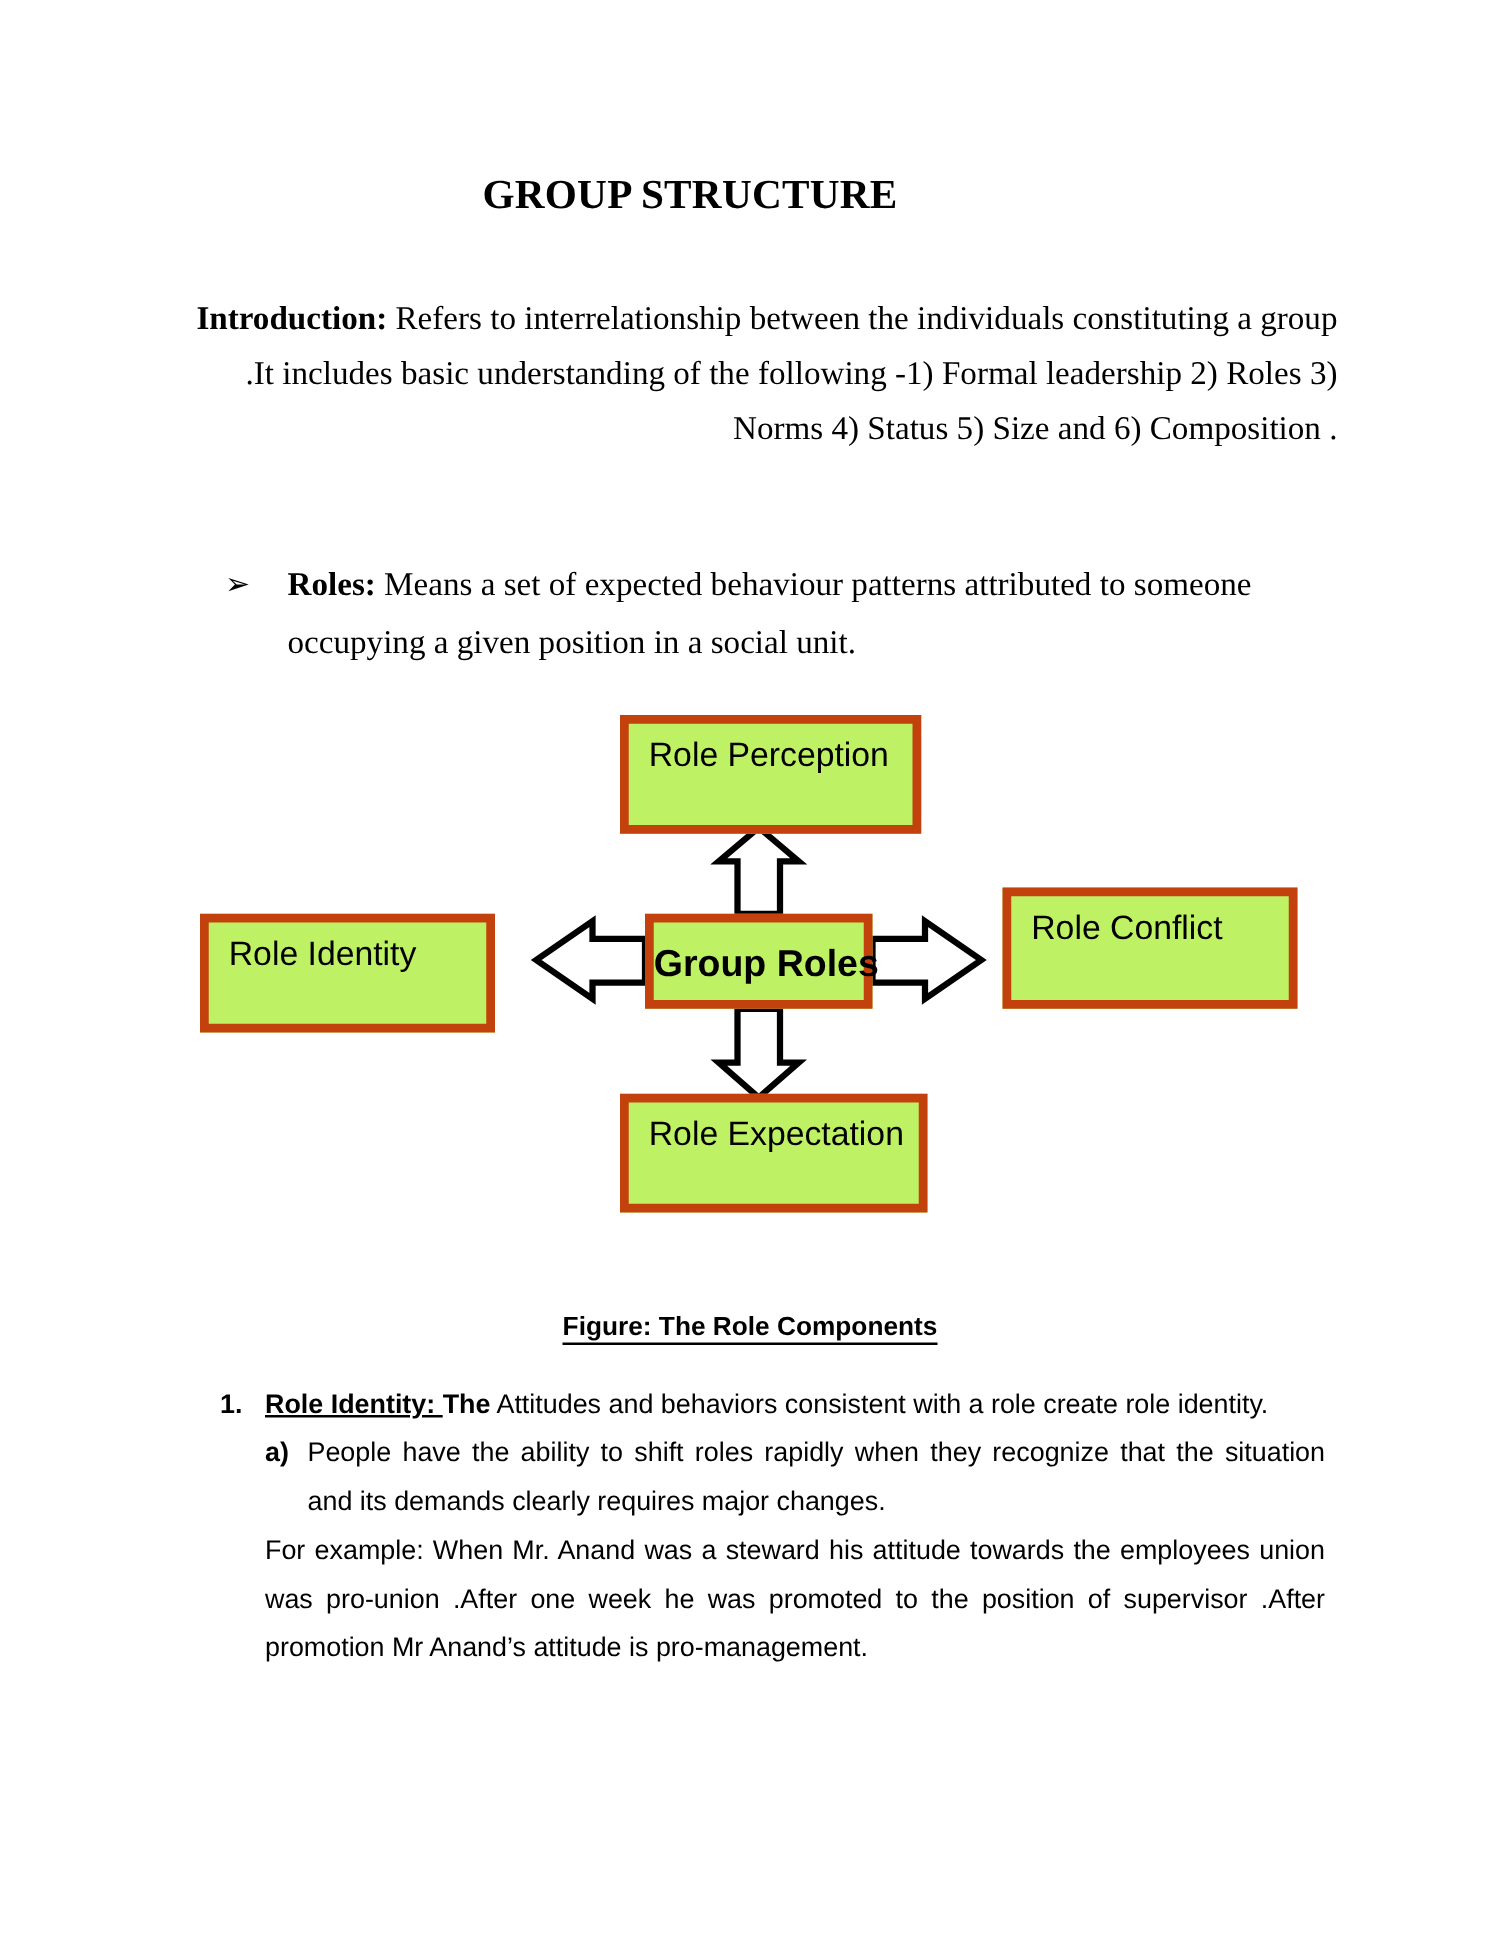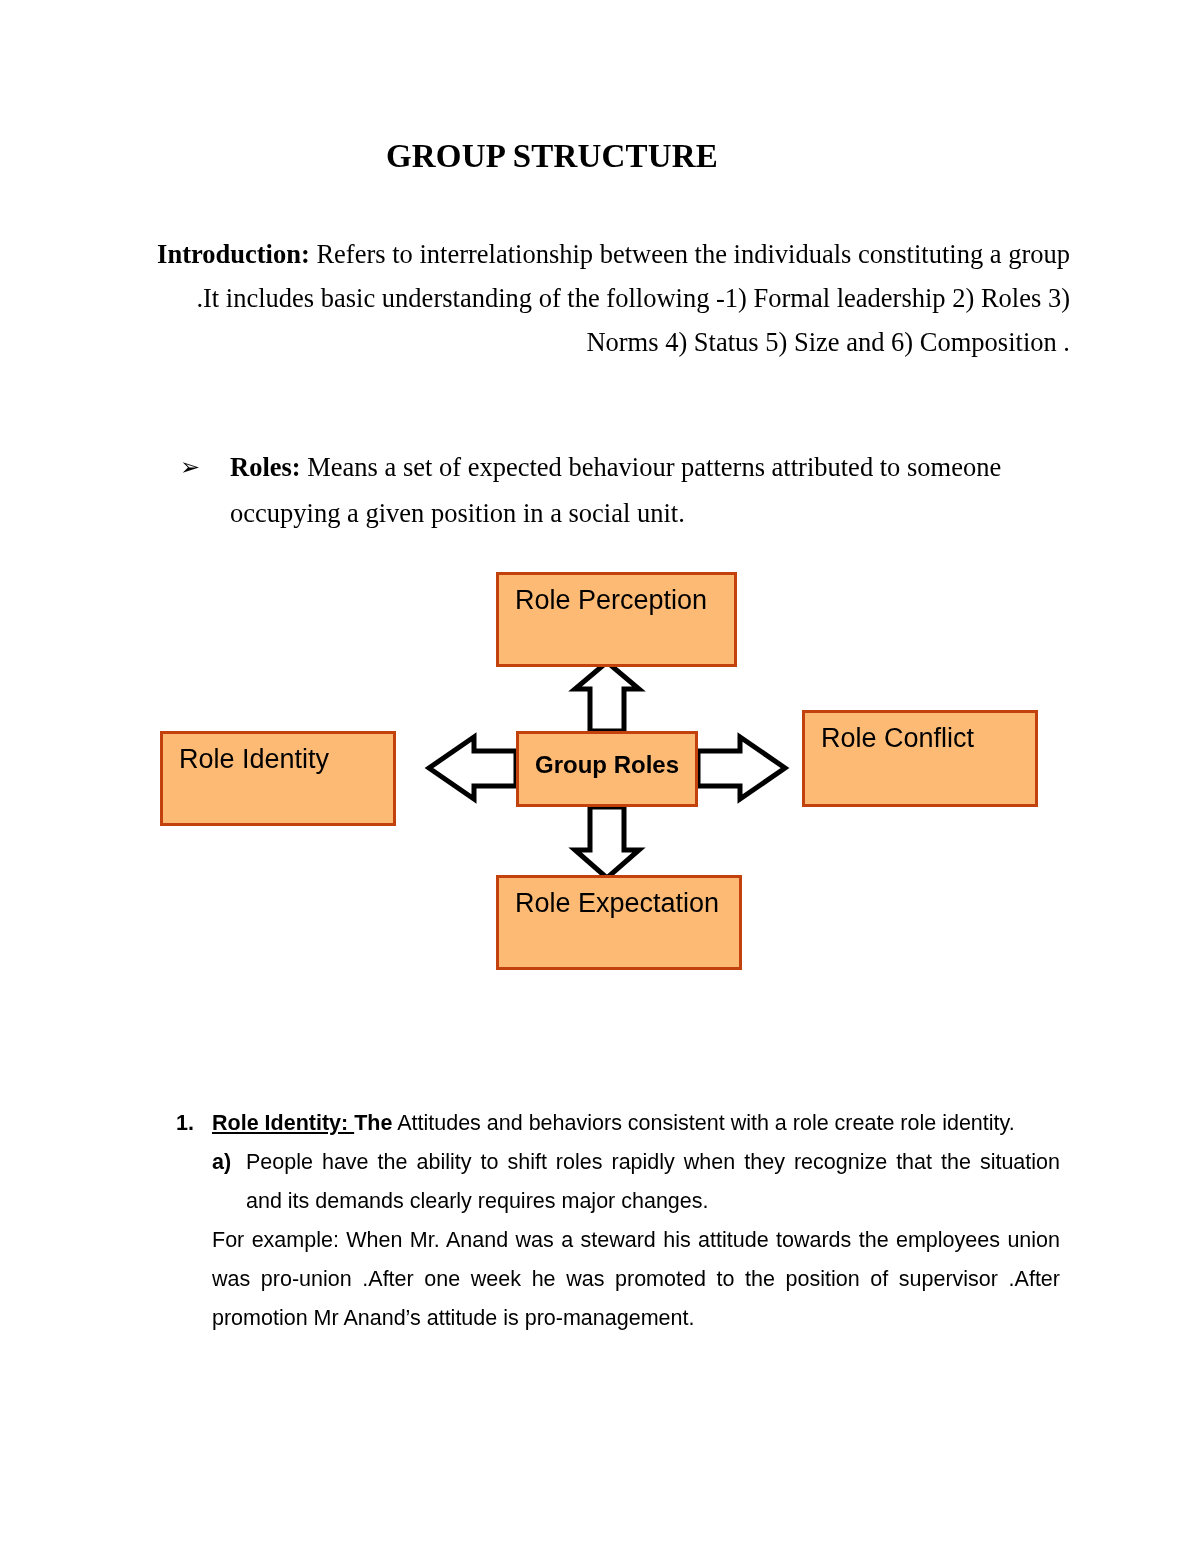--- a/index.html
+++ b/index.html
@@ -67,39 +67,39 @@
   .diagram {
     position: absolute;
     left: 0;
     top: 0;
     width: 1200px;
     height: 1553px;
     pointer-events: none;
   }
   .dg-box {
     position: absolute;
-    border: 3px solid #c2410c;
-    background: #fdba74;
+    border: 7px solid #c2410c;
+    background: #bef264;
     box-sizing: border-box;
     font-family: "Liberation Sans", "DejaVu Sans", sans-serif;
   }
   .dg-box span {
     position: absolute;
     left: 16px;
     top: 10px;
     font-size: 27px;
     white-space: nowrap;
   }
   .dg-center span {
     left: 0;
     right: 0;
     top: 17px;
     text-align: center;
     font-weight: bold;
-    font-size: 24px;
+    font-size: 30px;
   }
 
   .box-perception { left: 496px;  top: 572px;  width: 241px; height: 95px; }
   .box-identity   { left: 160px;  top: 731px;  width: 236px; height: 95px; }
   .box-center     { left: 516px;  top: 731px;  width: 182px; height: 76px; }
   .box-conflict   { left: 802px;  top: 710px;  width: 236px; height: 97px; }
   .box-expect     { left: 496px;  top: 875px;  width: 246px; height: 95px; }
 
   .arrow-svg { position: absolute; left: 0; top: 0; overflow: visible; }
 
@@ -205,20 +205,23 @@
     <div class="dg-box box-expect">
       <span>Role Expectation</span>
     </div>
 
     <div class="dg-box box-conflict">
       <span>Role Conflict</span>
     </div>
 
   </div>
 
+  <div class="fig-caption">
+    <span>Figure: The Role Components</span>
+  </div>
 
   <div class="list-block">
 
     <div class="li-row">
       <span class="li-marker">1.</span>
       <div class="li-body no-justify"><b><u>Role Identity: </u></b><b>The</b><span> Attitudes and behaviors consistent with a role create role identity.</span></div>
     </div>
 
     <div class="sub-row">
       <span class="sub-marker">a)</span>

